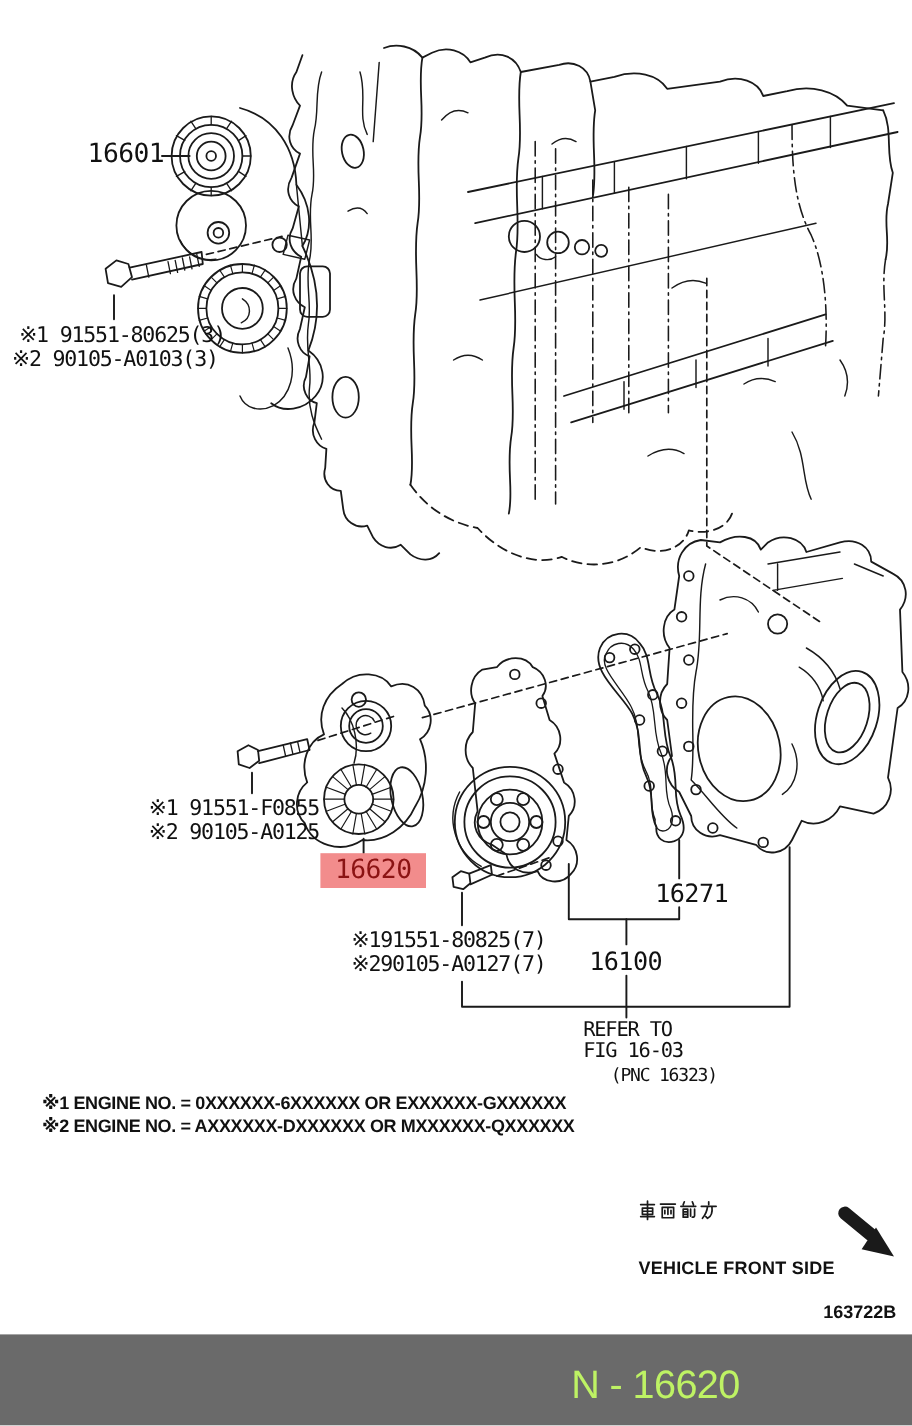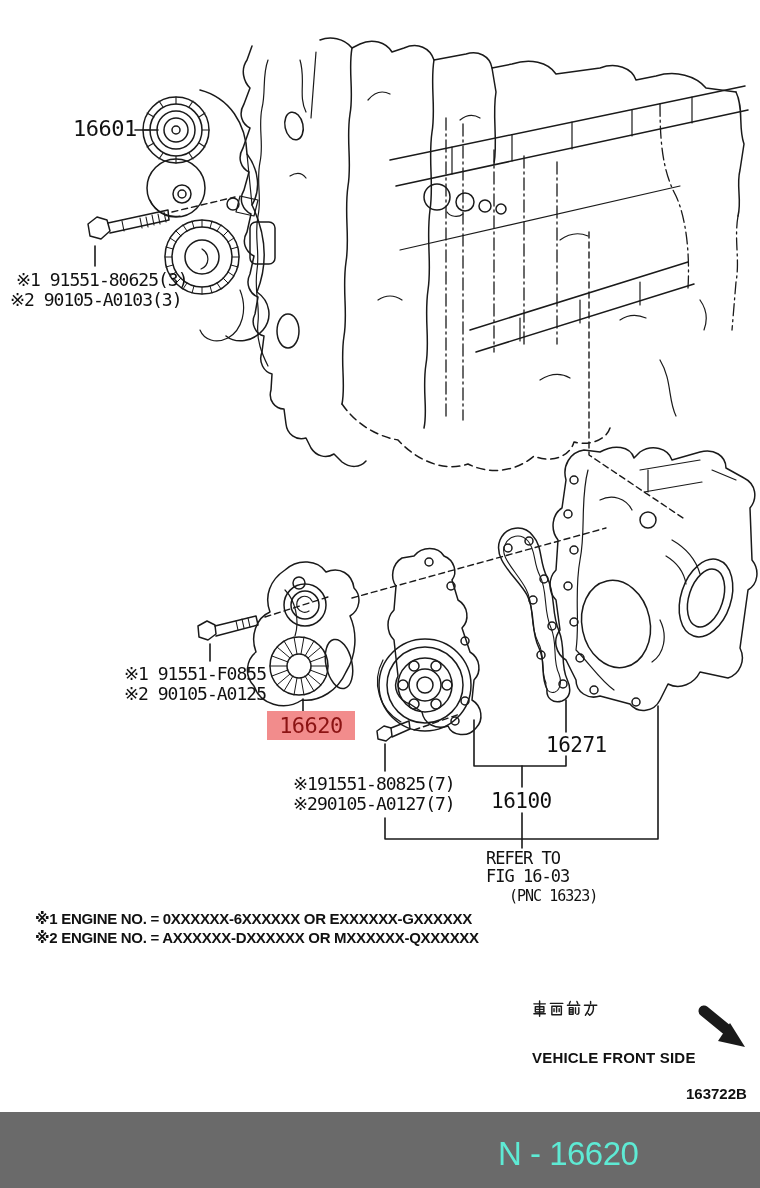--- a/index.html
+++ b/index.html
@@ -237,16 +237,16 @@
 
   <div class="lbl foot-note" style="left:35px;top:910px;">※1 ENGINE NO. = 0XXXXXX-6XXXXXX OR EXXXXXX-GXXXXXX</div>
   <div class="lbl foot-note" style="left:35px;top:929px;">※2 ENGINE NO. = AXXXXXX-DXXXXXX OR MXXXXXX-QXXXXXX</div>
 
   <span class="hidden-txt" style="left:532px;top:1001px;">車両前方</span>
   <div class="lbl vfs" style="left:532px;top:1021px;margin-top:28px;">VEHICLE FRONT SIDE</div>
 
   <div class="lbl figcode" style="left:686px;top:1085px;text-align:right;">163722B</div>
 
   <div id="banner" style="background:#6A6A6A;">
-    <span class="btxt" style="left:498px;color:#5eead4;">N - 16620</span>
+    <span class="btxt" style="left:476px;color:#bef264;">N - 16620</span>
   </div>
 
 </div>
 
 </body></html>

